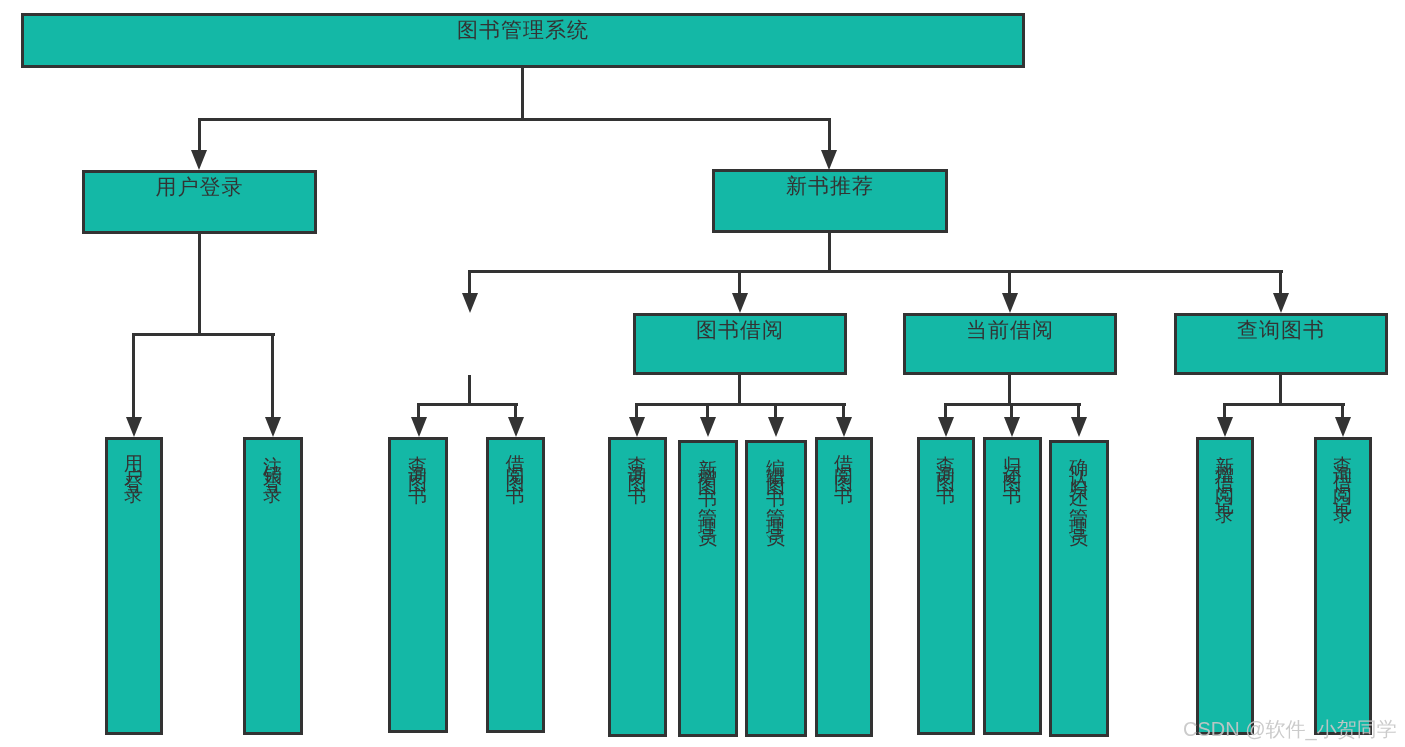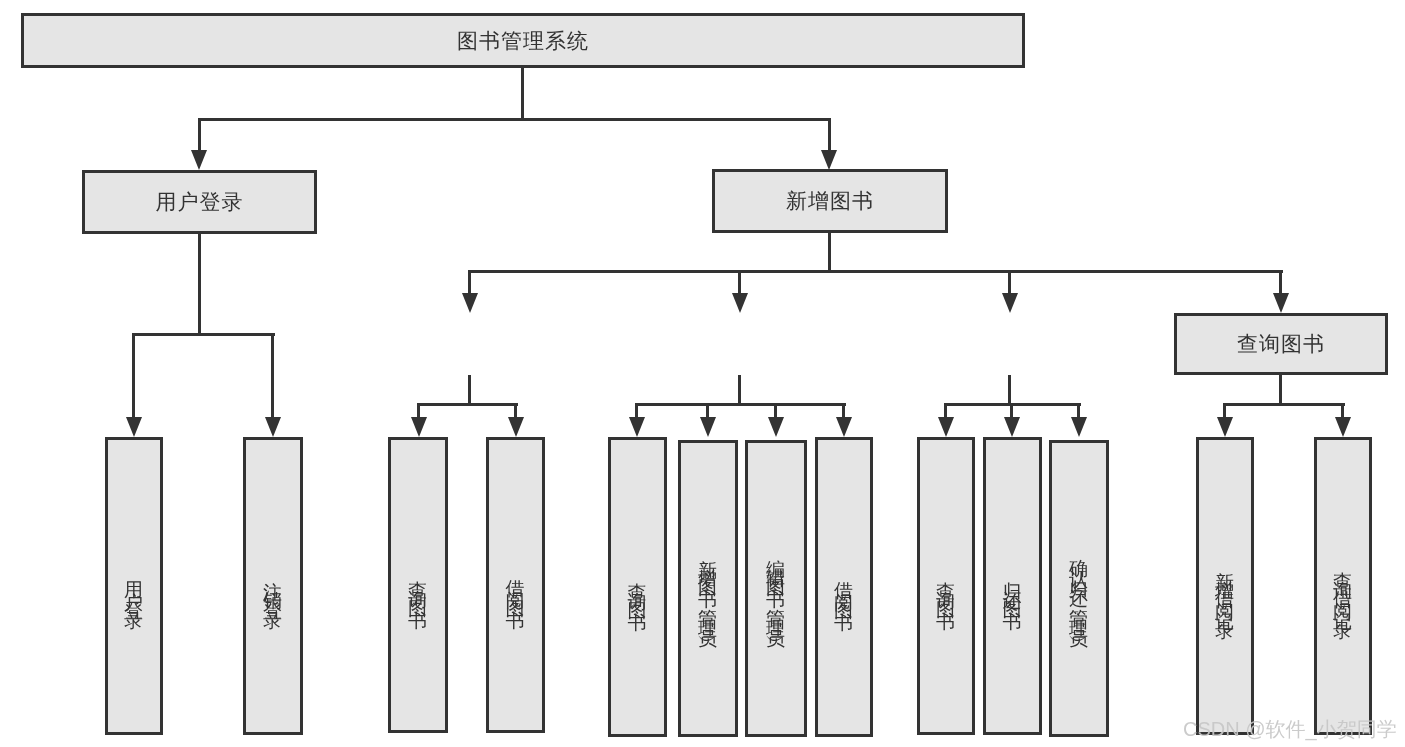--- a/index.html
+++ b/index.html
@@ -1,19 +1,19 @@
 <!DOCTYPE html>
 <html><head>
 <meta charset="utf-8">
 <style>
   html,body{margin:0;padding:0;background:#fff;}
   body{width:1405px;height:747px;overflow:hidden;font-family:"Liberation Sans",sans-serif;}
   #canvas{position:relative;width:1405px;height:747px;background:#fff;}
-  .b{position:absolute;box-sizing:border-box;border:3px solid #333;background:#e5e5e5;
-     display:flex;align-items:center;justify-content:center;color:#333;}
+  .b{position:absolute;box-sizing:border-box;border:3px solid #333;background:#14b8a6;
+     display:flex;justify-content:center;color:#333;}
   .hb{font-size:21px;letter-spacing:1px;}
   .lf span{writing-mode:vertical-rl;text-orientation:mixed;font-size:19px;letter-spacing:10px;line-height:1;}
   .ln{position:absolute;background:#333;}
   .ar{position:absolute;width:0;height:0;border-left:8px solid transparent;
       border-right:8px solid transparent;border-top:20px solid #333;}
   .wm{position:absolute;left:1183px;top:716px;font-size:20px;color:#c7c7c7;
       opacity:.92;z-index:10;white-space:nowrap;}
 </style>
 </head>
 <body>
@@ -22,25 +22,31 @@
 
   <div class="b hb" style="left:21px;top:13px;width:1004px;height:55px">
     <span>图书管理系统</span>
   </div>
 
   <div class="b hb" style="left:82px;top:170px;width:235px;height:64px">
     <span>用户登录</span>
   </div>
 
   <div class="b hb" style="left:712px;top:169px;width:236px;height:64px">
-    <span>新增图书</span>
+    <span>新书推荐</span>
   </div>
 
 
+  <div class="b hb" style="left:633px;top:313px;width:214px;height:62px">
+    <span>图书借阅</span>
+  </div>
 
+  <div class="b hb" style="left:903px;top:313px;width:214px;height:62px">
+    <span>当前借阅</span>
+  </div>
 
   <div class="b hb" style="left:1174px;top:313px;width:214px;height:62px">
     <span>查询图书</span>
   </div>
 
   <div class="b lf" style="left:105px;top:437px;width:58px;height:298px">
     <span>用户登录</span>
   </div>
   <div class="b lf" style="left:243px;top:437px;width:60px;height:298px">
     <span>注销登录</span>

